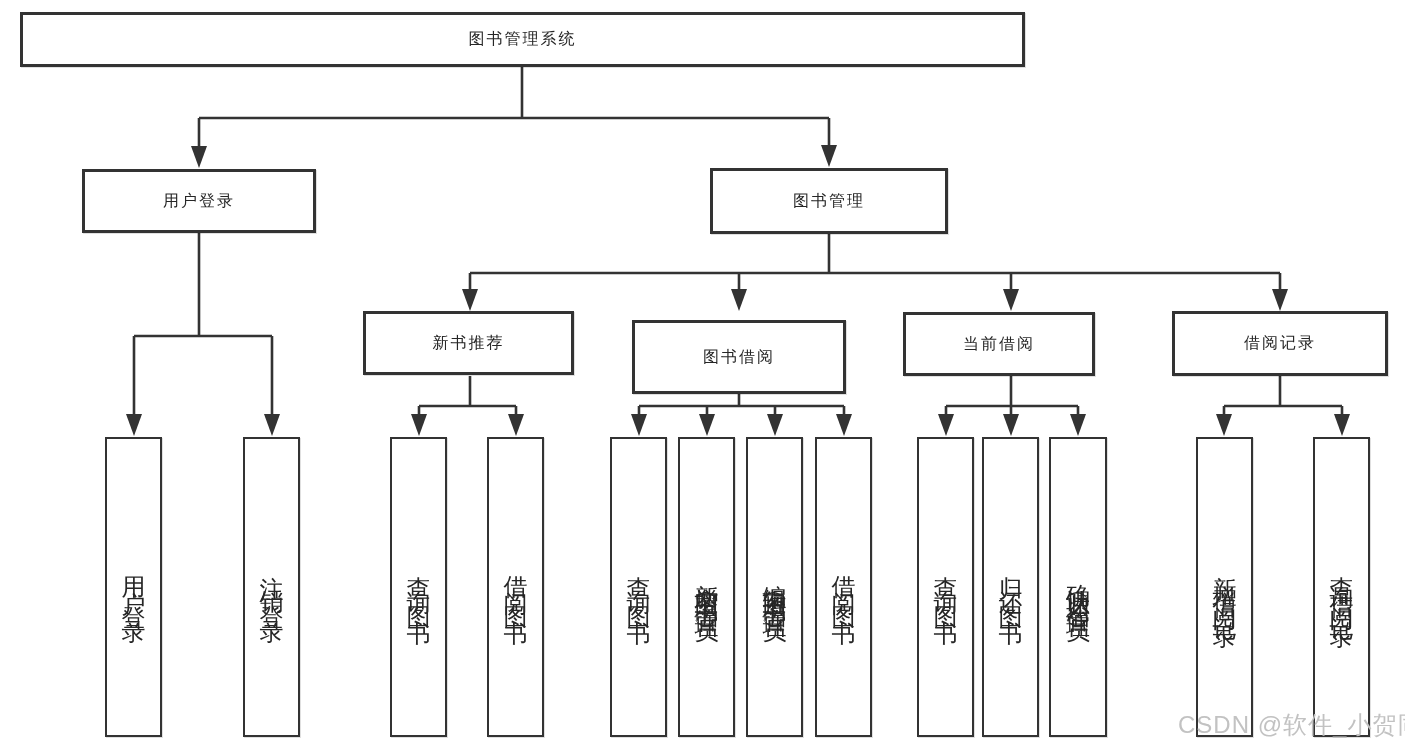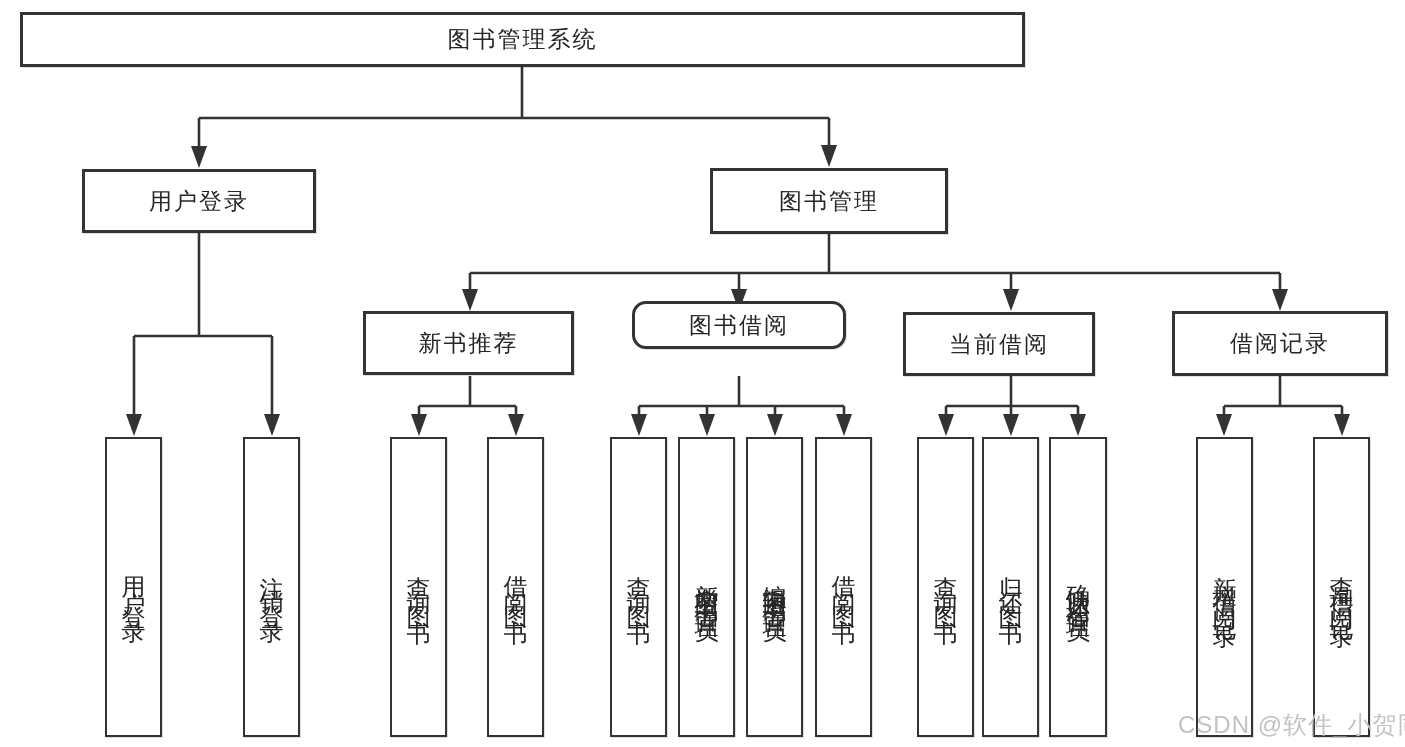--- a/index.html
+++ b/index.html
@@ -22,21 +22,21 @@
   .arrow { fill: var(--line); stroke: none; }
   .node {
     position: absolute;
     box-sizing: border-box;
     background: #fff;
     border: 3px solid var(--line);
     display: flex;
     align-items: center;
     justify-content: center;
     color: var(--text);
-    font-size: 23px;
+    font-size: 16px;
     letter-spacing: 2px;
     z-index: 1;
     box-shadow: 1px 1px 0 rgba(0,0,0,0.12);
   }
   .leaf { border-width: 2px; font-size: 24px; letter-spacing: 0; }
   .v {
     writing-mode: vertical-rl;
     text-orientation: mixed;
     line-height: 1;
     white-space: nowrap;
@@ -100,21 +100,21 @@
   <div class="node" style="left:82px;top:169px;width:234px;height:64px;">
     <span>用户登录</span>
   </div>
   <div class="node" style="left:710px;top:168px;width:238px;height:66px;">
     <span>图书管理</span>
   </div>
 
   <div class="node" style="left:363px;top:311px;width:211px;height:64px;">
     <span>新书推荐</span>
   </div>
-  <div class="node" style="left:632px;top:301px;width:214px;height:48px;border-radius:14px;">
+  <div class="node" style="left:632px;top:320px;width:214px;height:74px;">
     <span>图书借阅</span>
   </div>
   <div class="node" style="left:903px;top:312px;width:192px;height:64px;">
     <span>当前借阅</span>
   </div>
   <div class="node" style="left:1172px;top:311px;width:216px;height:65px;">
     <span>借阅记录</span>
   </div>
 
   <div class="node leaf" style="left:105px;top:437px;width:57px;height:300px;">

